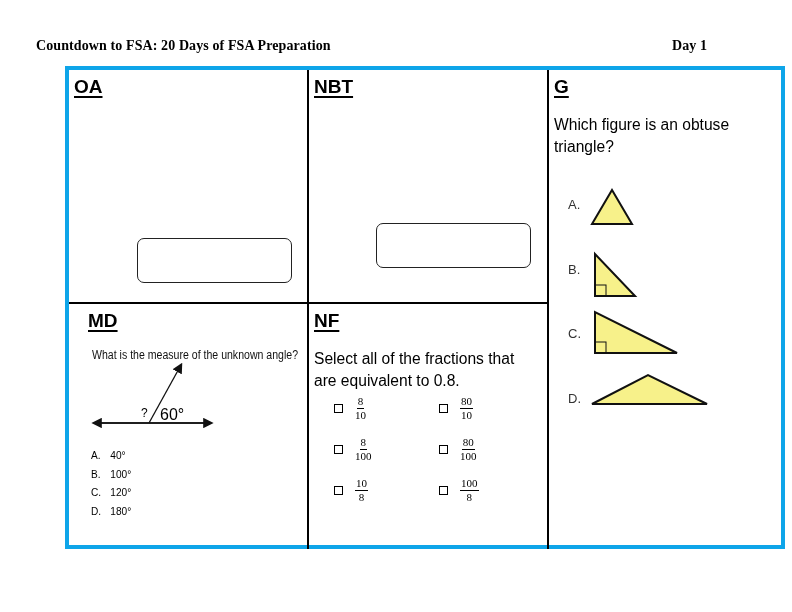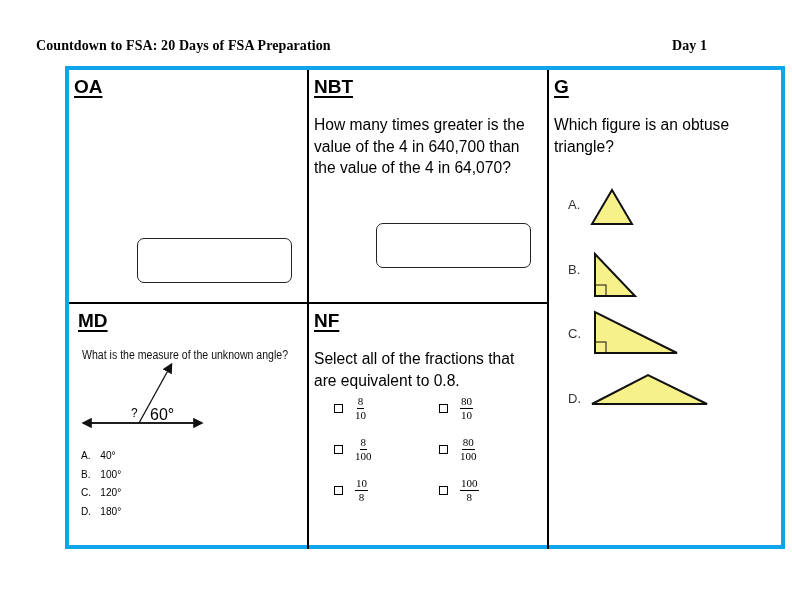--- a/index.html
+++ b/index.html
@@ -38,23 +38,20 @@
   <div class="vline" style="left:478px; top:0; height:479px;"></div>
   <div class="hline" style="left:0; top:232px; width:480px;"></div>
 
   <div class="cell" style="left:0; top:0; width:238px; height:232px;">
     <div class="cat">OA</div>
     <div class="ansbox" style="left:68px; top:168px; width:153px; height:43px;"></div>
   </div>
 
   <div class="cell" style="left:240px; top:0; width:238px; height:208px;">
     <div class="cat">NBT</div>
-    <div class="q">How many times greater is the
-value of the 4 in 640,700 than
-the value of the 4 in 64,070?</div>
     <div class="ansbox" style="left:67px; top:153px; width:153px; height:43px;"></div>
   </div>
 
   <div class="cell" style="left:480px; top:0; width:238px; height:479px;">
     <div class="cat">G</div>
     <div class="q">Which figure is an obtuse
 triangle?</div>
 
     <div class="tri-label" style="left:19px; top:127px;">A.</div>
     <svg width="50" height="40" style="left:40px; top:117px;">
@@ -72,21 +69,21 @@
       <polygon points="2,2 2,43 84,43" fill="#f7f18a" stroke="#111" stroke-width="2"></polygon>
       <rect x="2" y="32" width="11" height="11" fill="none" stroke="#111" stroke-width="1"></rect>
     </svg>
 
     <div class="tri-label" style="left:19px; top:321px;">D.</div>
     <svg width="120" height="40" style="left:40px; top:302px;">
       <polygon points="3,32 59,3 118,32" fill="#f7f18a" stroke="#111" stroke-width="2"></polygon>
     </svg>
   </div>
 
-  <div class="cell" style="left:4px; top:234px; width:238px; height:274px;">
+  <div class="cell" style="left:14px; top:234px; width:238px; height:274px;">
     <div class="cat">MD</div>
     <div class="md-q">What is the measure of the unknown angle?</div>
     <svg width="130" height="70" style="left:3px; top:57px;">
       <defs>
         <marker id="arr" markerWidth="8" markerHeight="8" refX="6" refY="4" orient="auto">
           <path d="M0,0 L8,4 L0,8 Z" fill="#111"></path>
         </marker>
       </defs>
       <line x1="10" y1="62" x2="125" y2="62" stroke="#111" stroke-width="1.3" marker-end="url(#arr)"></line>
       <line x1="125" y1="62" x2="8" y2="62" stroke="#111" stroke-width="1.3" marker-end="url(#arr)"></line>

